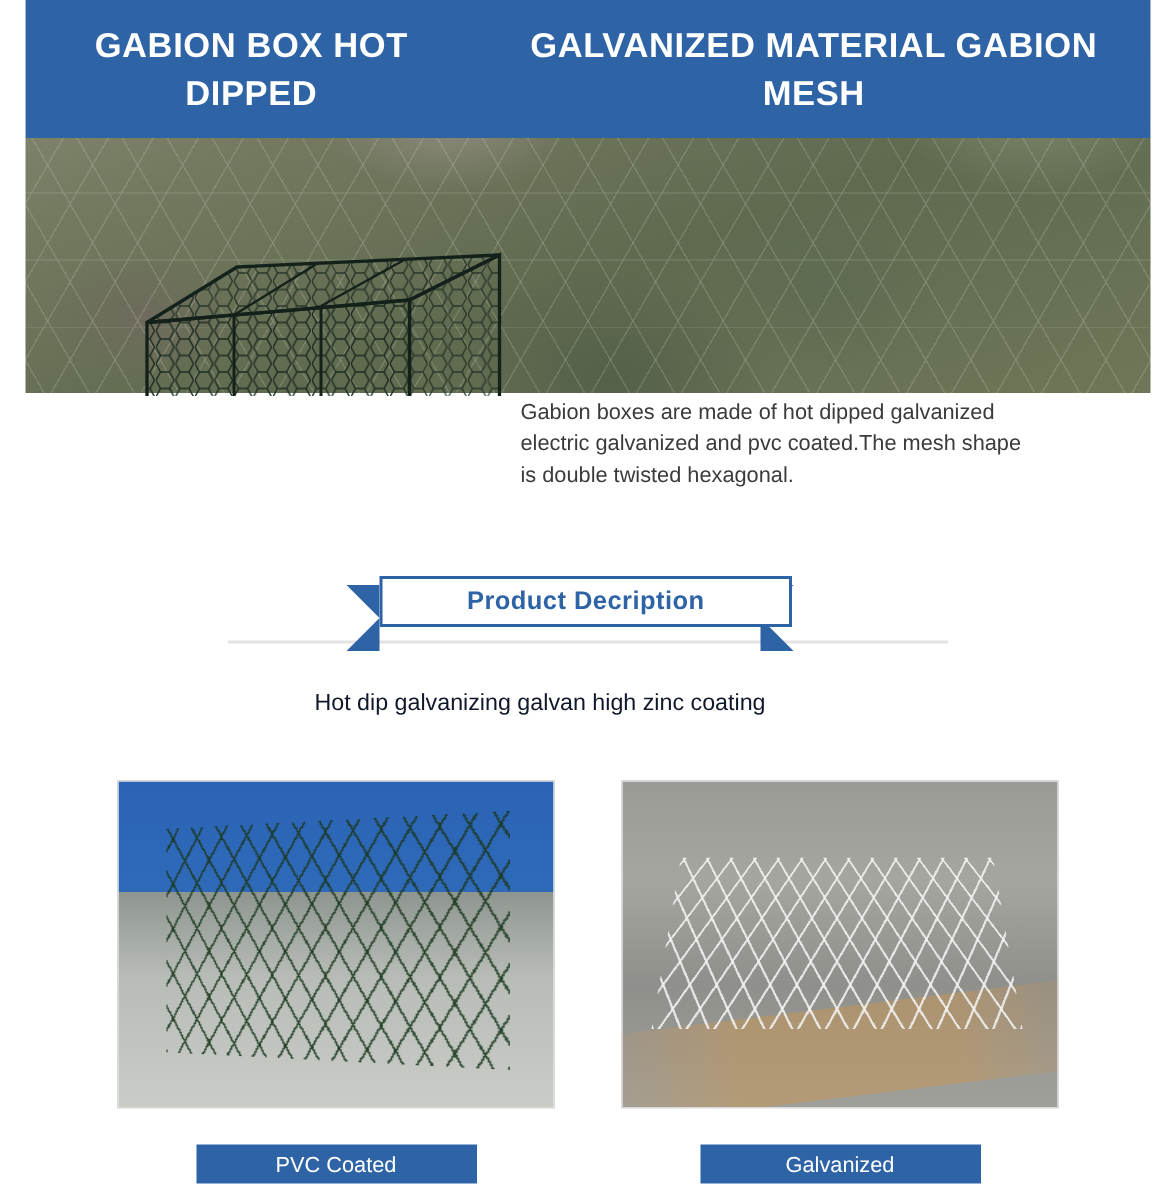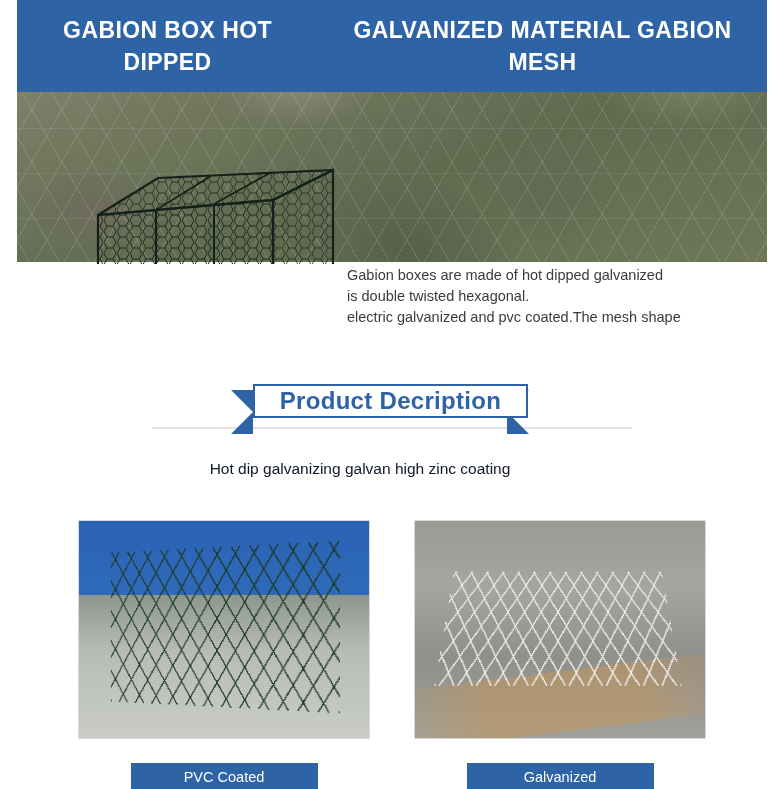--- a/index.html
+++ b/index.html
@@ -157,21 +157,21 @@
     background: #ffffff;
     border: 2px solid #2e63a6;
     box-sizing: border-box;
     display: flex;
     align-items: center;
     justify-content: center;
   }
   .ribbon-center span {
     color: #2e63a6;
     font-weight: bold;
-    font-size: 24px;
+    font-size: 17px;
     letter-spacing: .3px;
   }
 
   
   .sub-lines {
     position: absolute;
     left: 0;
     top: 457px;
     width: 720px;
     text-align: center;
@@ -280,22 +280,22 @@
       <line x1="136" y1="44" x2="192" y2="13" stroke="#14201a" stroke-width="1.6"></line>
     </svg>
 
     <div class="hero-left-strip"></div>
     <div class="hero-right-strip"></div>
     <div class="hero-bottom-strip"></div>
   </div>
 
   <div class="intro">
     <div>Gabion boxes are made of hot dipped galvanized</div>
+    <div>electric galvanized and pvc coated.The mesh shape</div>
     <div>is double twisted hexagonal.</div>
-    <div>electric galvanized and pvc coated.The mesh shape</div>
   </div>
 
   <div class="ribbon-wrap">
     <div class="ribbon-rule"></div>
   </div>
   <div class="ribbon-tail-left"></div>
   <div class="ribbon-tail-right"></div>
   <div class="ribbon-center">
     <span>Product Decription</span>
   </div>

